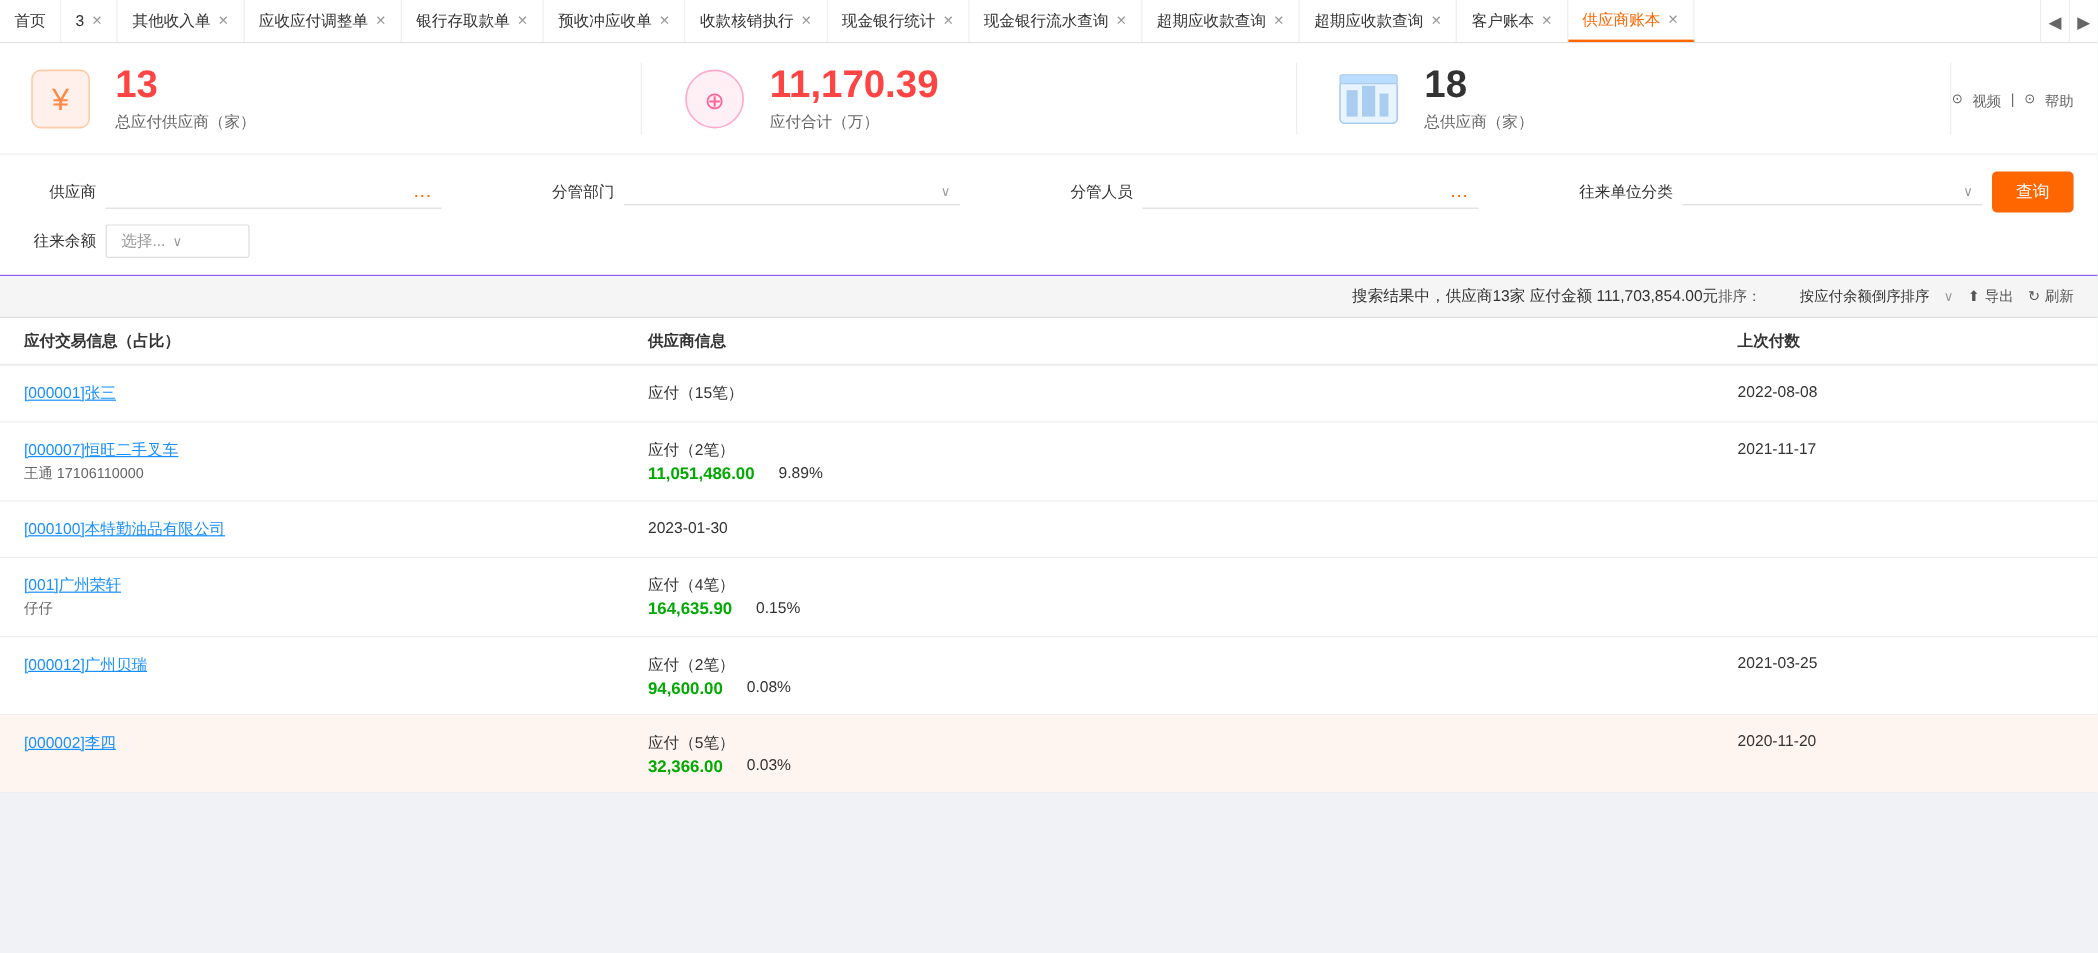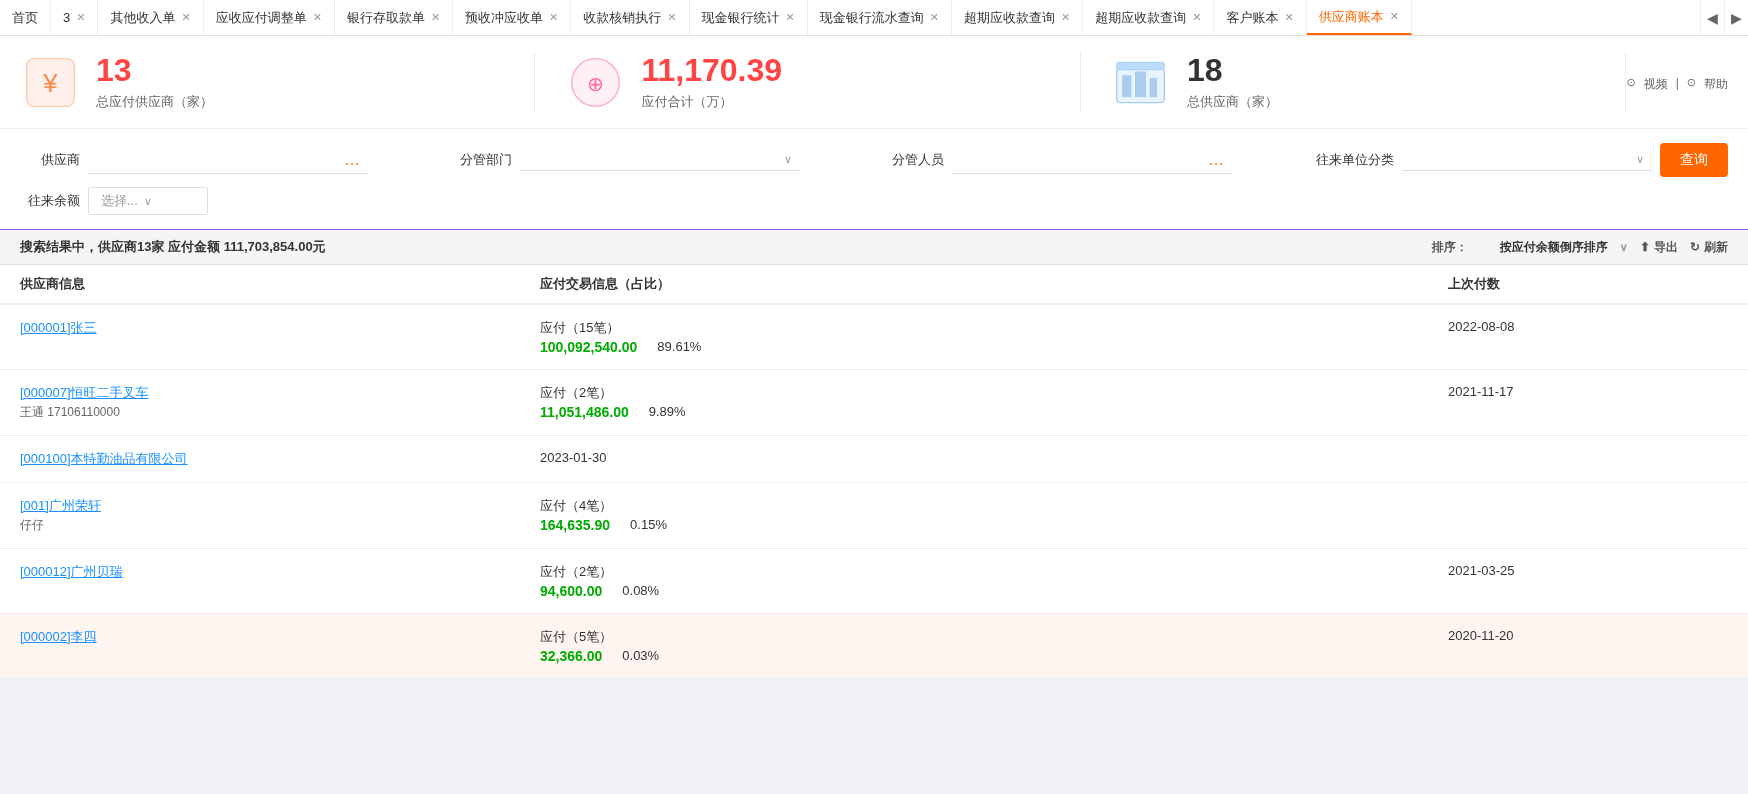--- a/index.html
+++ b/index.html
@@ -65,21 +65,21 @@
       font-size: 14px; border-radius: 4px; cursor: pointer; white-space: nowrap;
     }
     .collapse-bar {
       text-align: center; padding: 6px 0; cursor: pointer; color: #666; font-size: 12px;
     }
     .collapse-bar span { color: #666; }
 
     
     .results-bar {
       background: #f5f5f5; padding: 8px 20px; display: flex; align-items: center;
-      justify-content: space-between; border-bottom: 1px solid #e0e0e0; font-weight: bold;
+      justify-content: flex-end; border-bottom: 1px solid #e0e0e0;
     }
     .results-info { font-size: 13px; color: #333; }
     .results-actions { display: flex; align-items: center; gap: 12px; font-size: 12px; color: #555; }
     .sort-label { color: #555; }
     .sort-select { color: #333; border: none; background: transparent; font-size: 12px; cursor: pointer; margin-left: 20px; }
     .action-btn { display: flex; align-items: center; gap: 4px; cursor: pointer; color: #555; }
 
     
     .table-container { background: #fff; }
     .table-header {
@@ -280,35 +280,31 @@
     </div>
     <div class="action-btn">
       <span>↻</span>
       <span>刷新</span>
     </div>
   </div>
 </div>
 
 <div class="table-container">
   <div class="table-header">
+    <span>应付交易信息（占比）</span>
     <span>供应商信息</span>
-    <span>应付交易信息（占比）</span>
     <span>上次付数</span>
   </div>
 
   <div class="table-row">
     <div>
       <div class="supplier-name">[000001]张三</div>
     </div>
     <div class="transaction-info">
       <span class="trans-label">应付（15笔）</span>
-      <div class="trans-row">
-        <span class="trans-amount">100,092,540.00</span>
-        <span class="trans-percent">89.61%</span>
-      </div>
     </div>
     <div>
       <span class="last-pay-date">2022-08-08</span>
     </div>
   </div>
 
   <div class="table-row">
     <div>
       <div class="supplier-name">[000007]恒旺二手叉车</div>
       <div class="supplier-sub">王通  17106110000</div>

